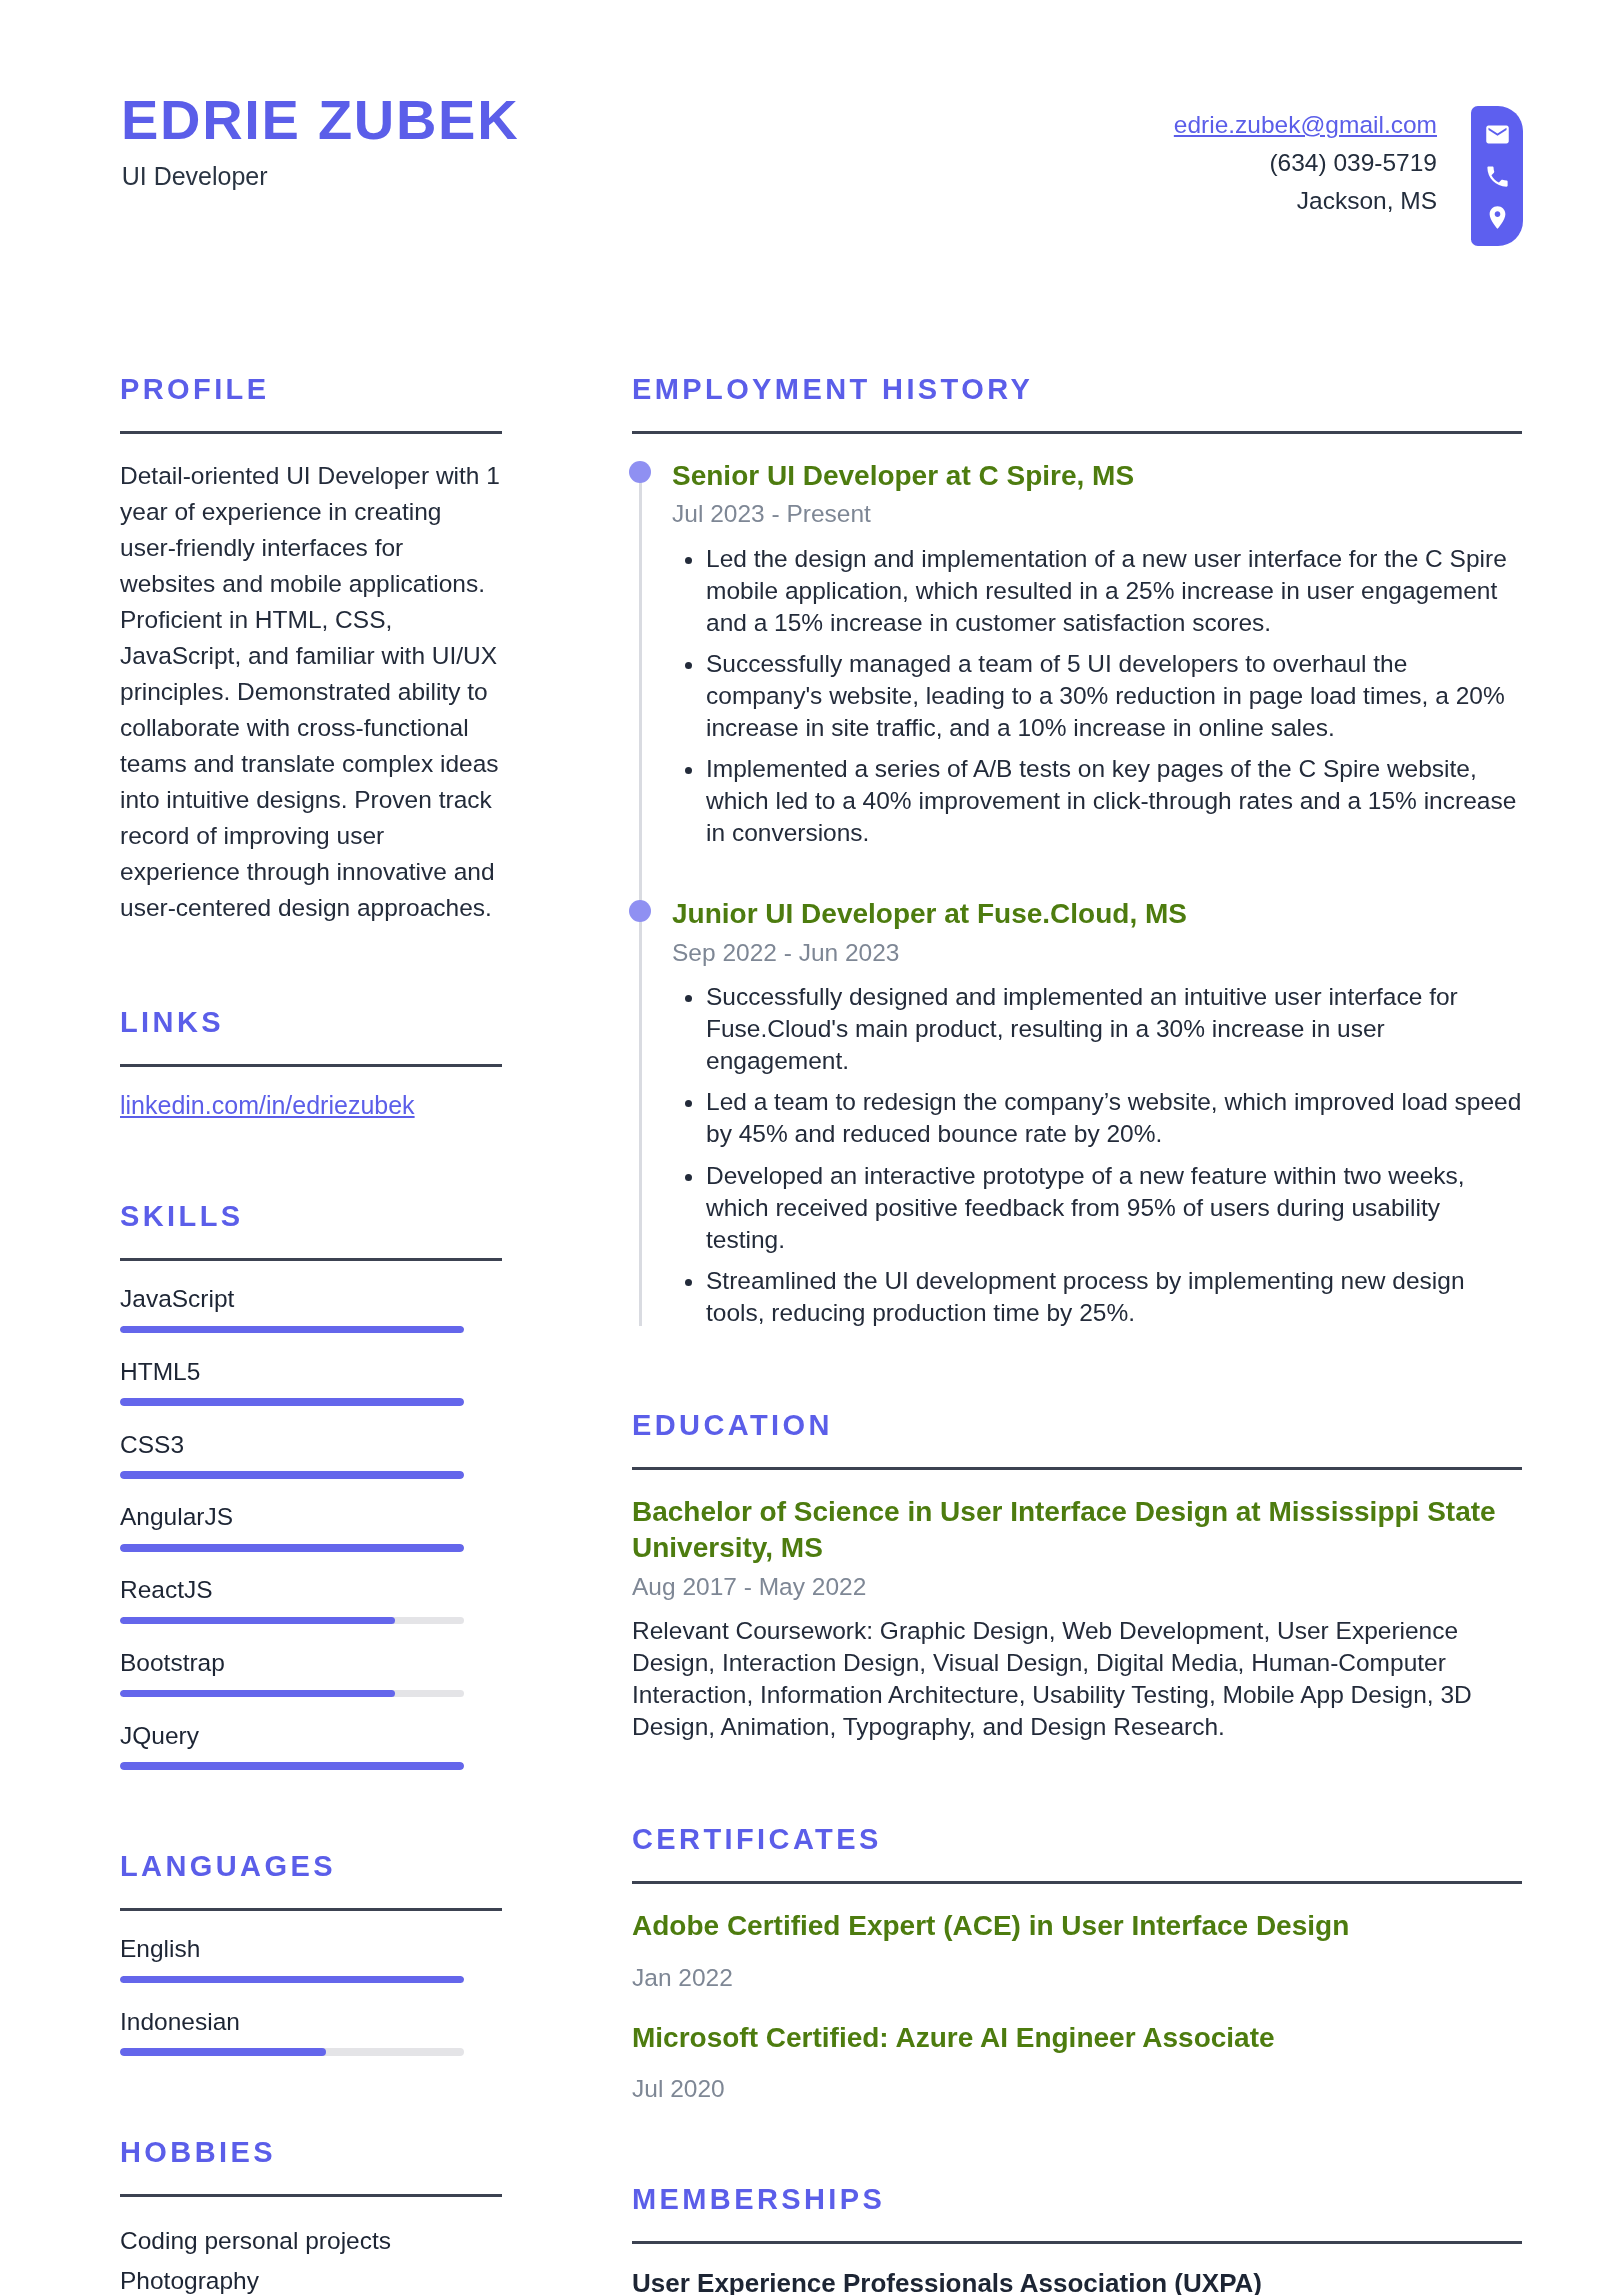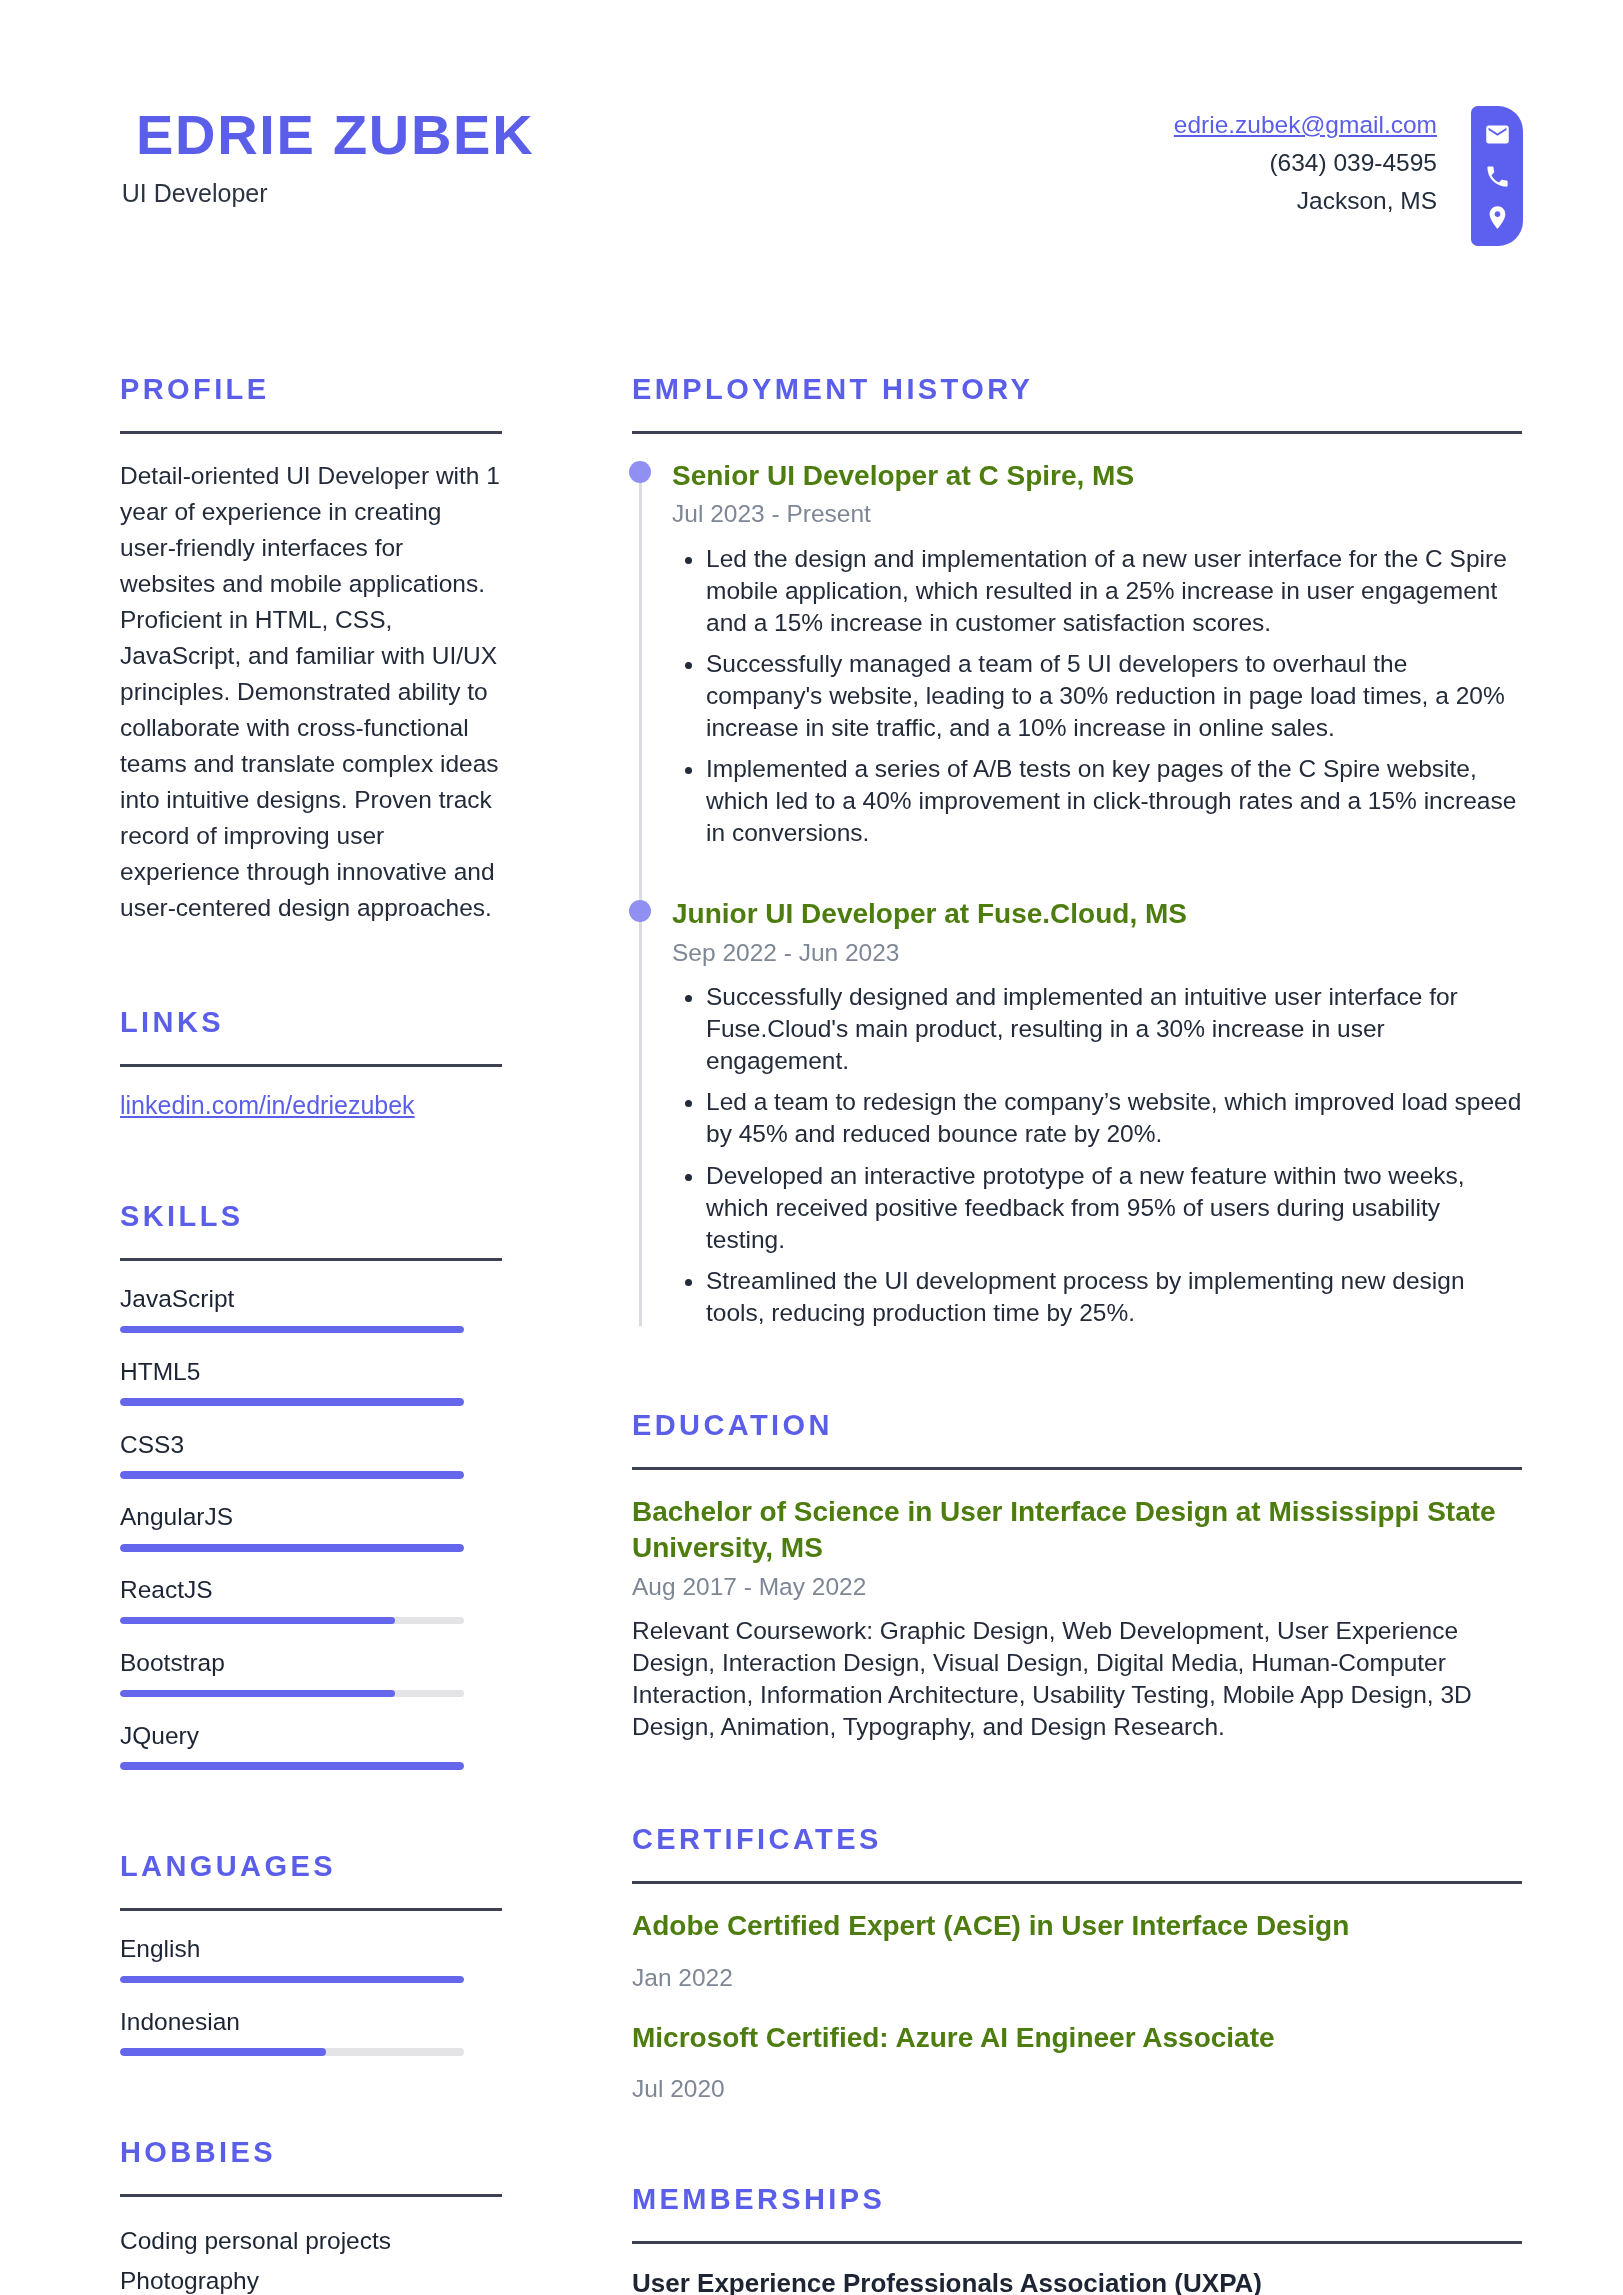--- a/index.html
+++ b/index.html
@@ -10,21 +10,21 @@
     font-family: "Liberation Sans", sans-serif;
     color: var(--text-primary, #232b3a);
     box-sizing: border-box;
     padding: 91px 101px 68px 120px;
     overflow: hidden;
   }
 
   
   .header { display: flex; justify-content: space-between; align-items: flex-start; }
   .name {
-    margin: 16px;
+    margin: 1px;
     font-size: 56px;
     font-weight: bold;
     letter-spacing: 1.7px;
     color: var(--accent, #5b5ee9);
     line-height: 1.0;
   }
   .job-title { margin: 13.5px 0 0 1.7px; font-size: 25px; color: #2a3442; }
 
   .contact-wrap { display: flex; align-items: flex-start; gap: 34px; margin-top: 15px; }
   .contact-lines { text-align: right; font-size: 24.5px; line-height: 38px; color: #232d3c; }
@@ -105,21 +105,21 @@
     <div>
       <h1 class="name">EDRIE ZUBEK</h1>
       <div class="job-title">UI Developer</div>
     </div>
 
     <div class="contact-wrap">
       <div class="contact-lines">
         <div>
           <a href="#">edrie.zubek@gmail.com</a>
         </div>
-        <div>(634) 039-4595</div>
+        <div>(634) 039-5719</div>
         <div>Jackson, MS</div>
       </div>
       <div class="icon-panel">
         <span>
           <svg viewBox="0 0 24 24">
               <path d="M20 4H4c-1.1 0-2 .9-2 2v12c0 1.1.9 2 2 2h16c1.1 0 2-.9 2-2V6c0-1.1-.9-2-2-2zm0 4-8 5-8-5V6l8 5 8-5v2z"></path>
             </svg>
         </span>
         <span>
           <svg viewBox="0 0 24 24">

